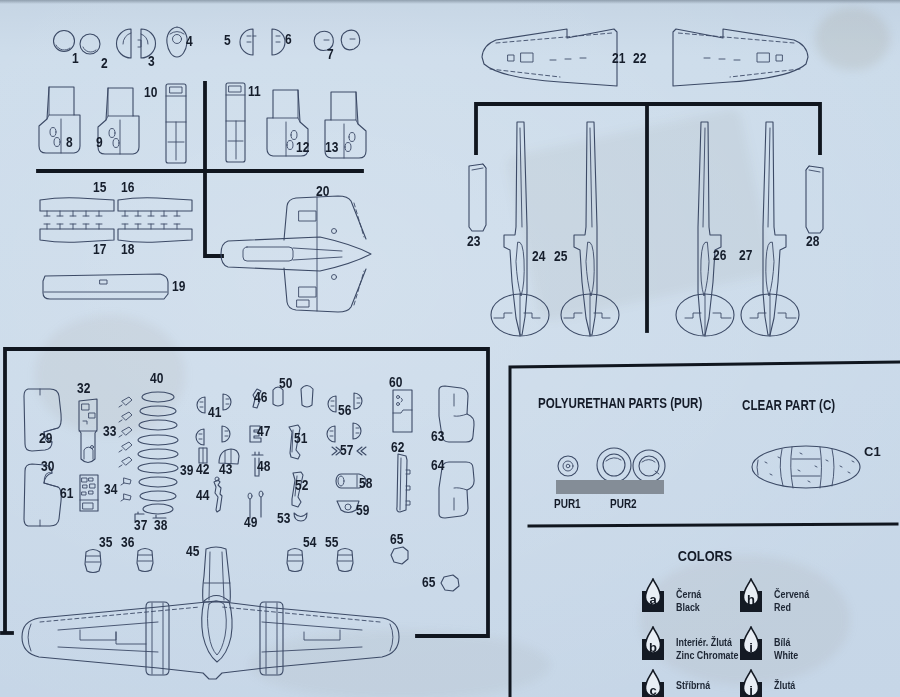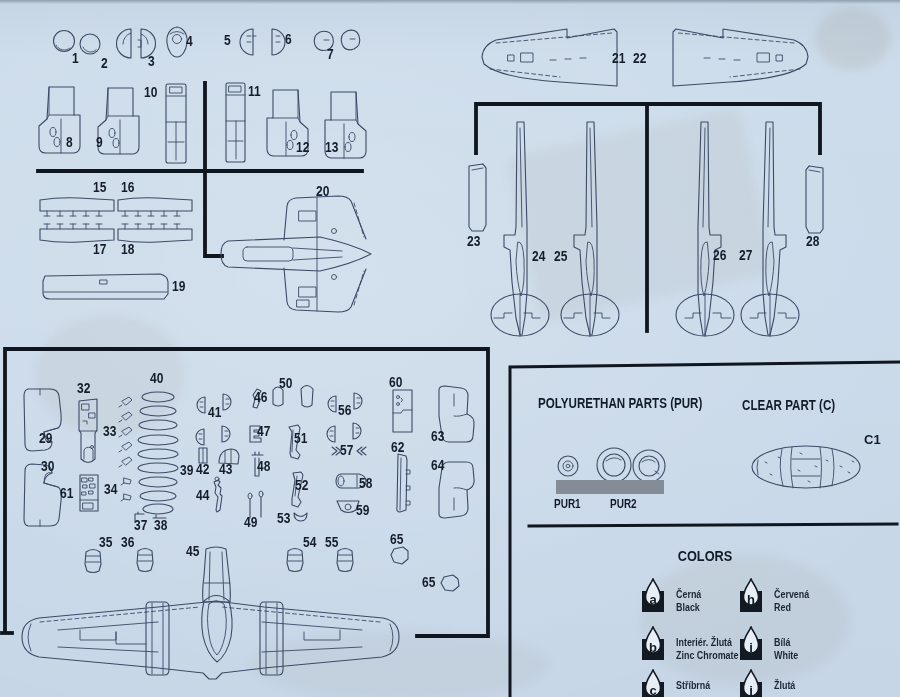--- a/index.html
+++ b/index.html
@@ -33,21 +33,21 @@
     position:absolute;font-size:15px;font-weight:700;color:#151d2b;
     transform:scaleX(.8);transform-origin:0 0;letter-spacing:0px;line-height:15px;
   }
   .hd{position:absolute;font-weight:700;color:#141b28;white-space:nowrap;}
   .cond{transform:scaleX(.8);transform-origin:0 0;}
   .pur-title{left:538px;top:395px;font-size:14.5px;}
   .clear-title{left:742px;top:397px;font-size:14.5px;}
   .colors-title{left:660px;top:547px;width:90px;text-align:center;font-size:15px;transform:scaleX(.85);transform-origin:50% 0;}
   .pur1-label{left:554px;top:497px;font-size:12.5px;}
   .pur2-label{left:610px;top:497px;font-size:12.5px;}
-  .c1-label{left:864px;top:432px;font-size:13px;}
+  .c1-label{left:864px;top:444px;font-size:13px;}
 
   .legend-row{position:absolute;display:flex;align-items:flex-start;}
   .drop-icon{position:relative;width:24px;height:35px;flex:0 0 24px;}
   .drop-letter{
     position:absolute;left:0;top:13px;width:24px;height:18px;text-align:center;
     font-size:13px;font-weight:700;color:#141a24;line-height:18px;
   }
   .legend-text{margin-left:11px;padding-top:10px;font-weight:700;color:#1c2533;
     font-size:10.5px;line-height:13px;transform:scaleX(.85);transform-origin:0 0;white-space:nowrap;}
 </style>

